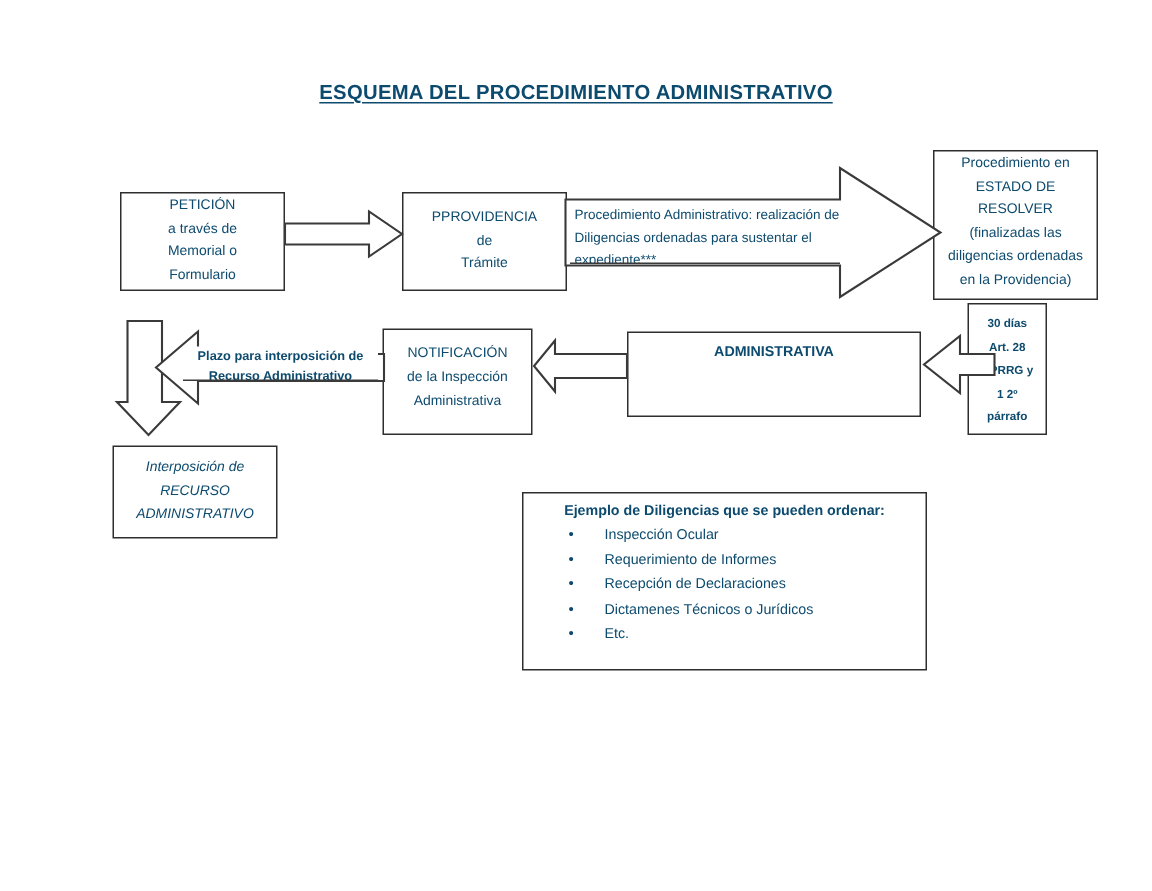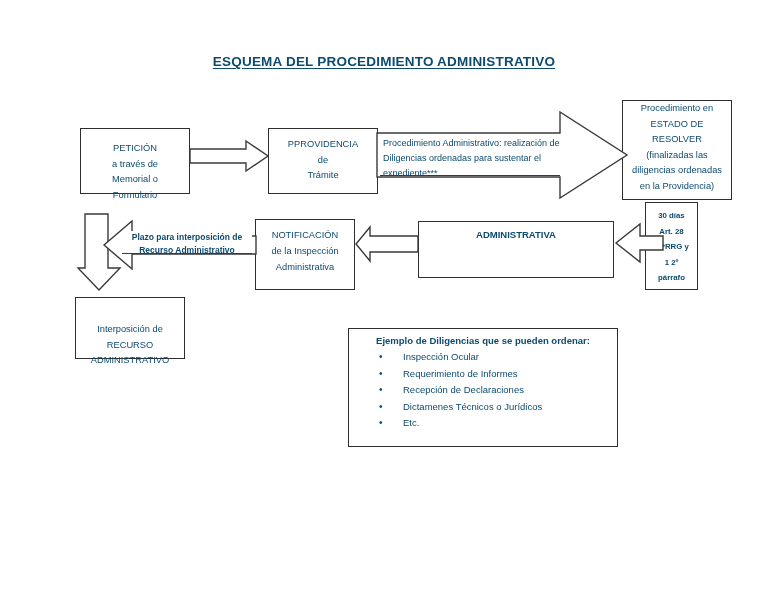--- a/index.html
+++ b/index.html
@@ -11,27 +11,27 @@
   #title{
     position:absolute;left:0;top:54px;width:768px;text-align:center;
     font-size:13.5px;font-weight:bold;letter-spacing:.2px;
   }
   #title span{text-decoration:underline;text-underline-offset:2px;}
   .box{
     position:absolute;background:#ffffff;border:1.4px solid #2e2e2e;
     text-align:center;font-size:9.3px;line-height:15.5px;z-index:1;box-sizing:border-box;
   }
   .box div{white-space:nowrap;}
-  #b-peticion{left:80px;top:128px;width:110px;height:66px;padding-top:12px;}
+  #b-peticion{left:80px;top:128px;width:110px;height:66px;padding-top:0;}
   #b-providencia{left:268px;top:128px;width:110px;height:66px;padding-top:8px;}
   #b-estado{left:622px;top:100px;width:110px;height:100px;padding-top:0;line-height:15.6px;}
   #b-dias30{left:645px;top:202px;width:53px;height:88px;padding-top:5px;font-size:7.8px;font-weight:bold;line-height:15.5px;}
   #b-resolucion{left:418px;top:221px;width:196px;height:57px;padding-top:5px;font-weight:bold;font-size:9.5px;line-height:15px;}
   #b-notificacion{left:255px;top:219px;width:100px;height:71px;padding-top:7px;line-height:16px;}
-  #b-interposicion{left:75px;top:297px;width:110px;height:62px;padding-top:24px;line-height:15.5px;}
+  #b-interposicion{left:75px;top:297px;width:110px;height:62px;padding-top:6px;line-height:15.5px;font-style:italic;}
   #arrow-layer{position:absolute;left:0;top:0;z-index:2;pointer-events:none;}
   #arrow-layer polygon{fill:#ffffff;stroke:#3a3a3a;stroke-width:1.4;stroke-linejoin:miter;}
   .float-label{
     position:absolute;background:#ffffff;z-index:3;overflow:hidden;
   }
   .float-label::after{
     content:'';position:absolute;left:0;bottom:0;height:1.4px;background:#3a3a3a;
   }
   #l-proc{left:380px;top:136px;width:197px;height:40px;font-size:9px;line-height:15px;padding-left:3px;box-sizing:border-box;}
   #l-proc::after{right:17px;}

